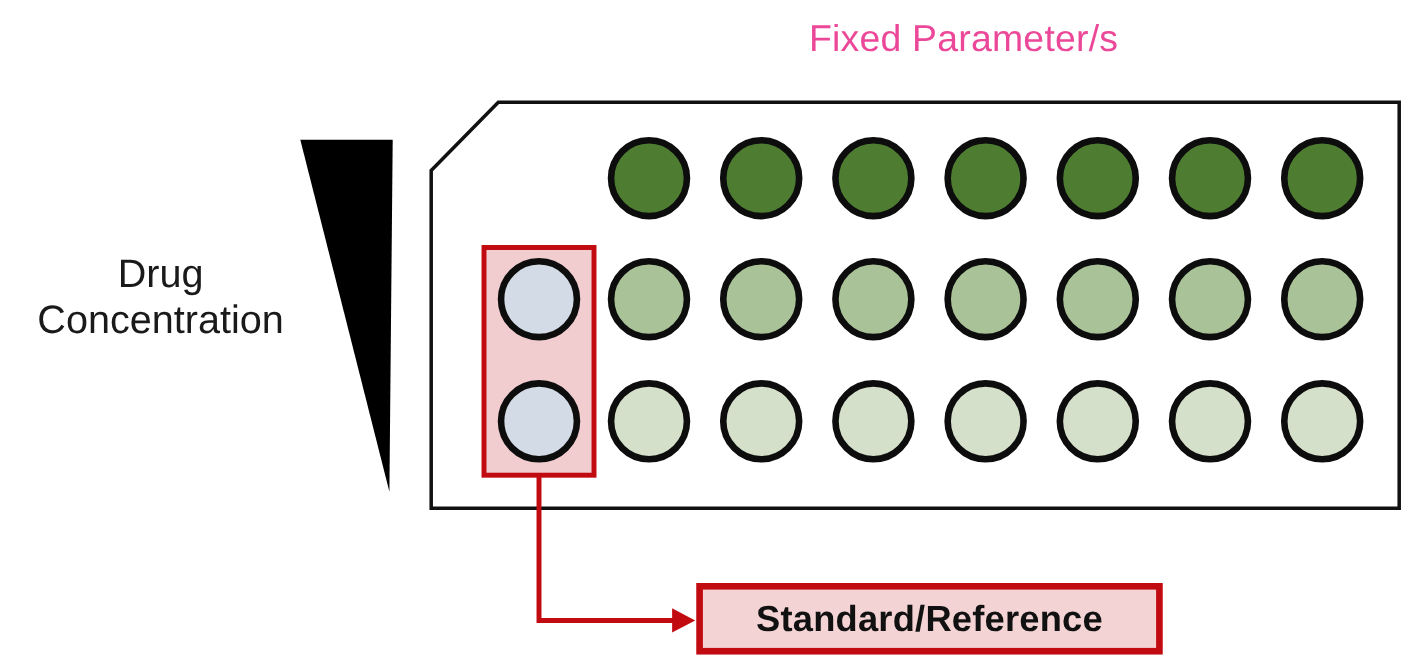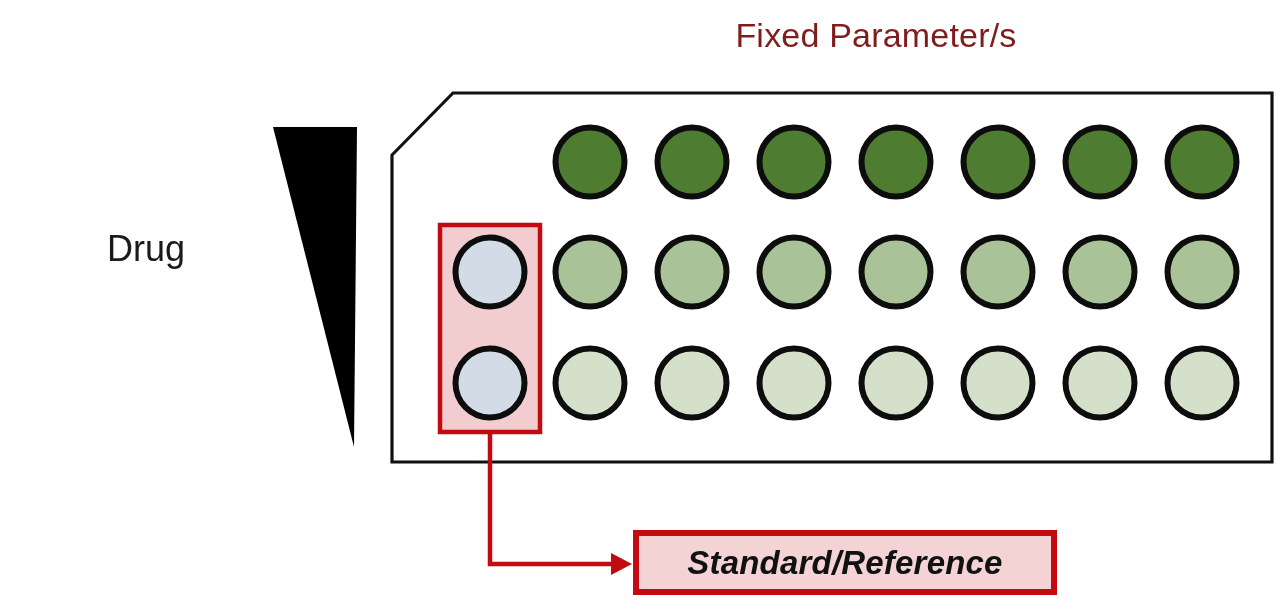--- a/index.html
+++ b/index.html
@@ -20,21 +20,21 @@
     left: 0;
     top: 0;
   }
   .title {
     position: absolute;
     left: 636px;
     top: 16px;
     width: 480px;
     text-align: center;
     font-size: 34px;
-    color: #7f1d1d;
+    color: #ec4899;
     letter-spacing: 0.2px;
   }
   .axis-label {
     position: absolute;
     left: 0px;
     top: 228px;
     width: 292px;
     text-align: center;
     font-size: 36px;
     line-height: 42px;
@@ -49,21 +49,20 @@
     box-sizing: border-box;
     border: 6px solid #c20b10;
     background: #f4d3d5;
     display: flex;
     align-items: center;
     justify-content: center;
     font-size: 33px;
     font-weight: bold;
     color: #111111;
     letter-spacing: 0.2px;
-    font-style: italic;
   }
 </style>
 </head>
 <body>
 
 <div class="canvas">
 
   <svg class="diagram-svg" width="1280" height="610" viewBox="0 0 1280 610">
 
     <polygon points="273,127 357,127 354,447" fill="#000000"></polygon>
@@ -99,19 +98,20 @@
       </g>
 
     <path fill="none" stroke-width="4.5" d="M490,430 L490,564 L614,564" stroke="#c20b10"></path>
     <polygon points="632,564 611,553 611,575" fill="#c20b10"></polygon>
   </svg>
 
   <div class="title">Fixed Parameter/s</div>
 
   <div class="axis-label">
     <div>Drug</div>
+    <div>Concentration</div>
   </div>
 
   <div class="reference-label-box">
     <span>Standard/Reference</span>
   </div>
 
 </div>
 
 </body></html>

